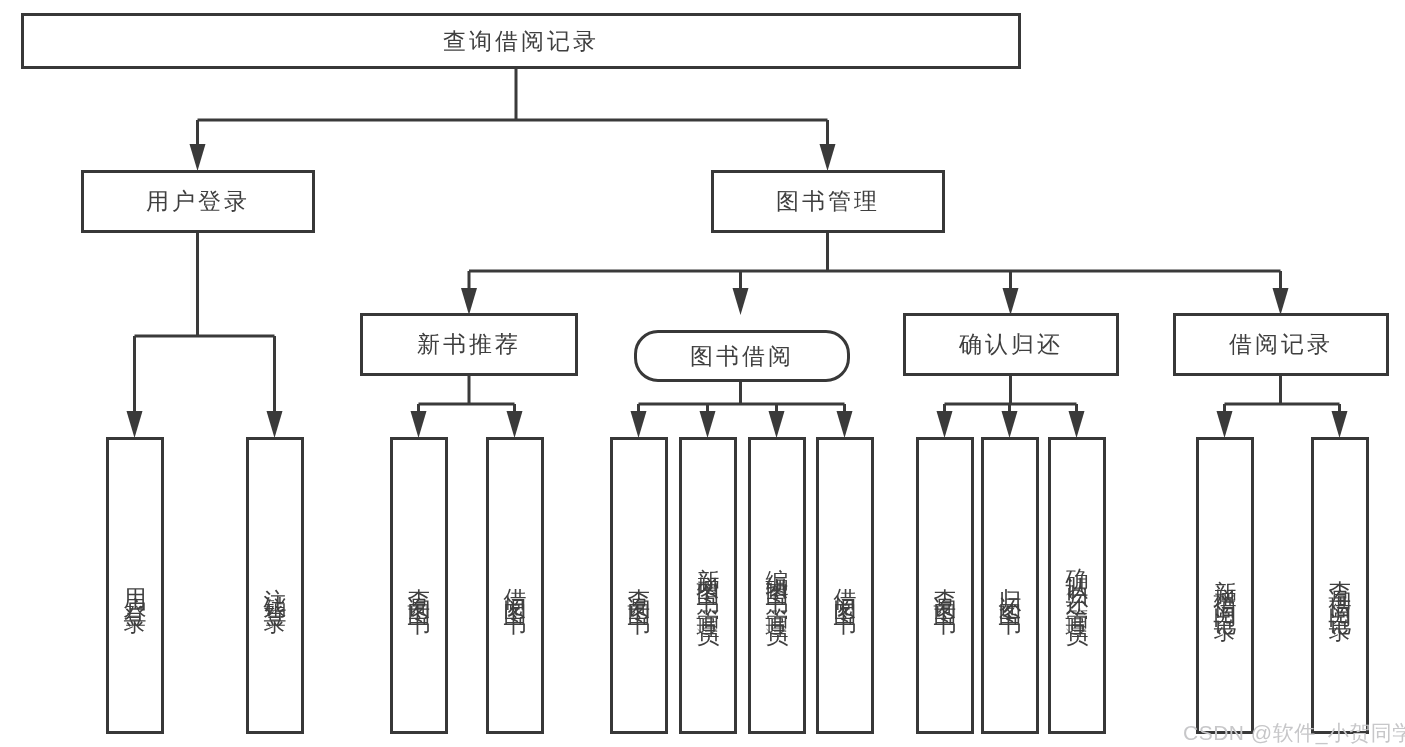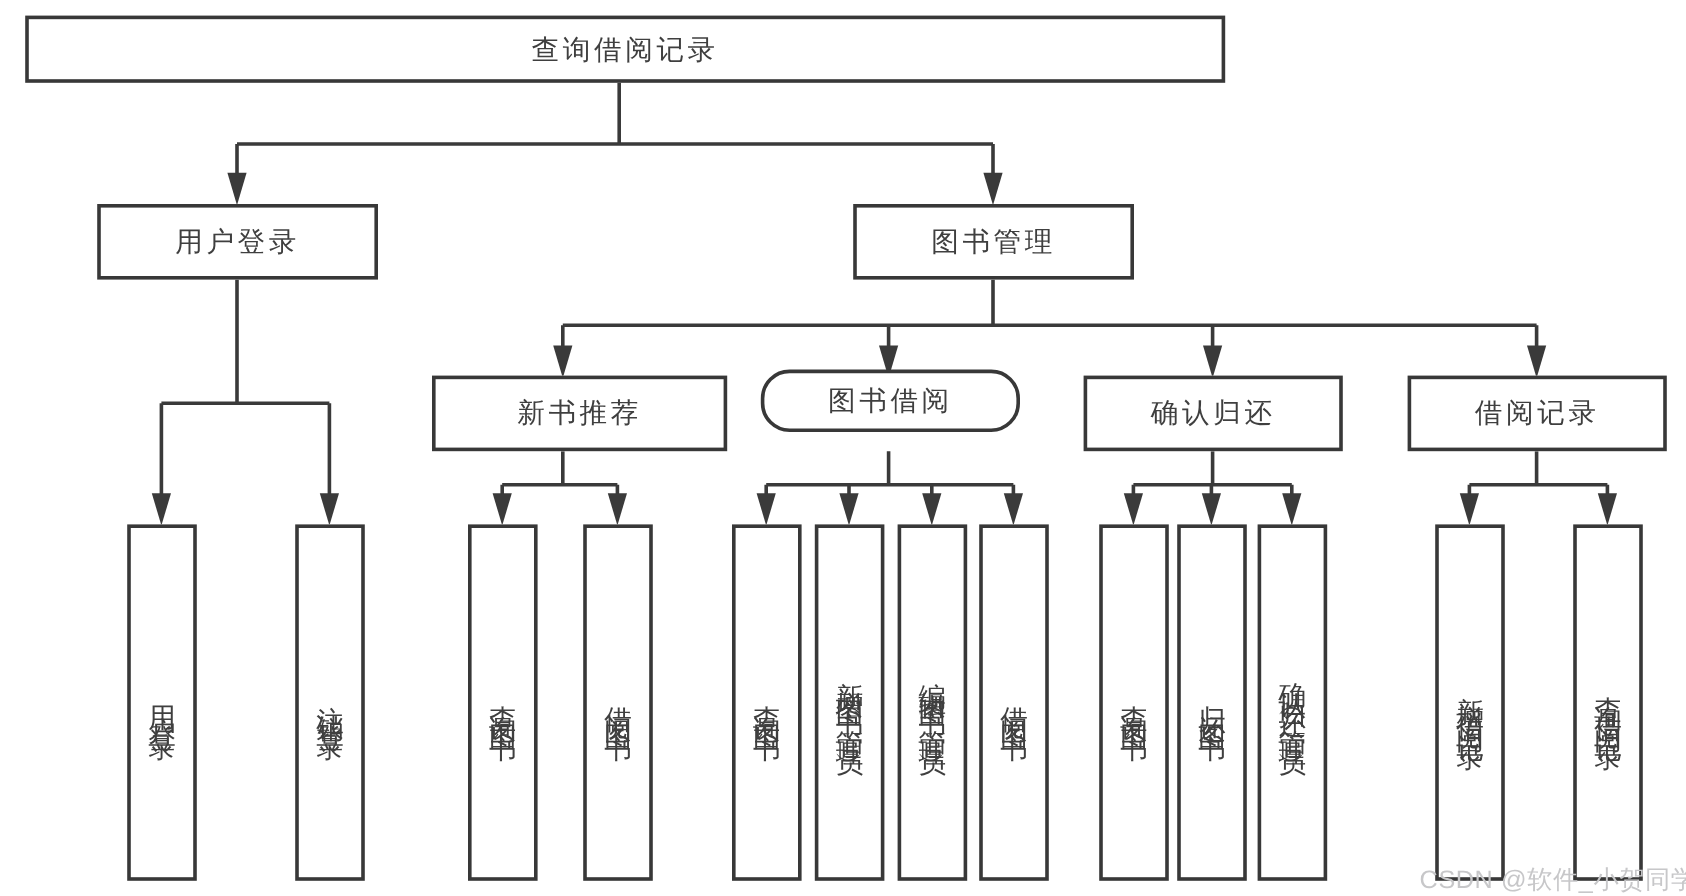--- a/index.html
+++ b/index.html
@@ -97,24 +97,24 @@
     <span class="label-h">查询借阅记录</span>
   </div>
 
   <div class="node" style="left:81px;top:170px;width:234px;height:63px;">
     <span class="label-h">用户登录</span>
   </div>
   <div class="node" style="left:711px;top:170px;width:234px;height:63px;">
     <span class="label-h">图书管理</span>
   </div>
 
-  <div class="node" style="left:360px;top:313px;width:246px;height:63px;">
+  <div class="node" style="left:360px;top:313px;width:218px;height:63px;">
     <span class="label-h">新书推荐</span>
   </div>
-  <div class="node" style="left:634px;top:308px;width:216px;height:52px;border-radius:24px;">
+  <div class="node" style="left:634px;top:330px;width:216px;height:52px;border-radius:24px;">
     <span class="label-h">图书借阅</span>
   </div>
   <div class="node" style="left:903px;top:313px;width:216px;height:63px;">
     <span class="label-h">确认归还</span>
   </div>
   <div class="node" style="left:1173px;top:313px;width:216px;height:63px;">
     <span class="label-h">借阅记录</span>
   </div>
 
   <div class="node" style="left:106px;top:437px;width:58px;height:297px;">

